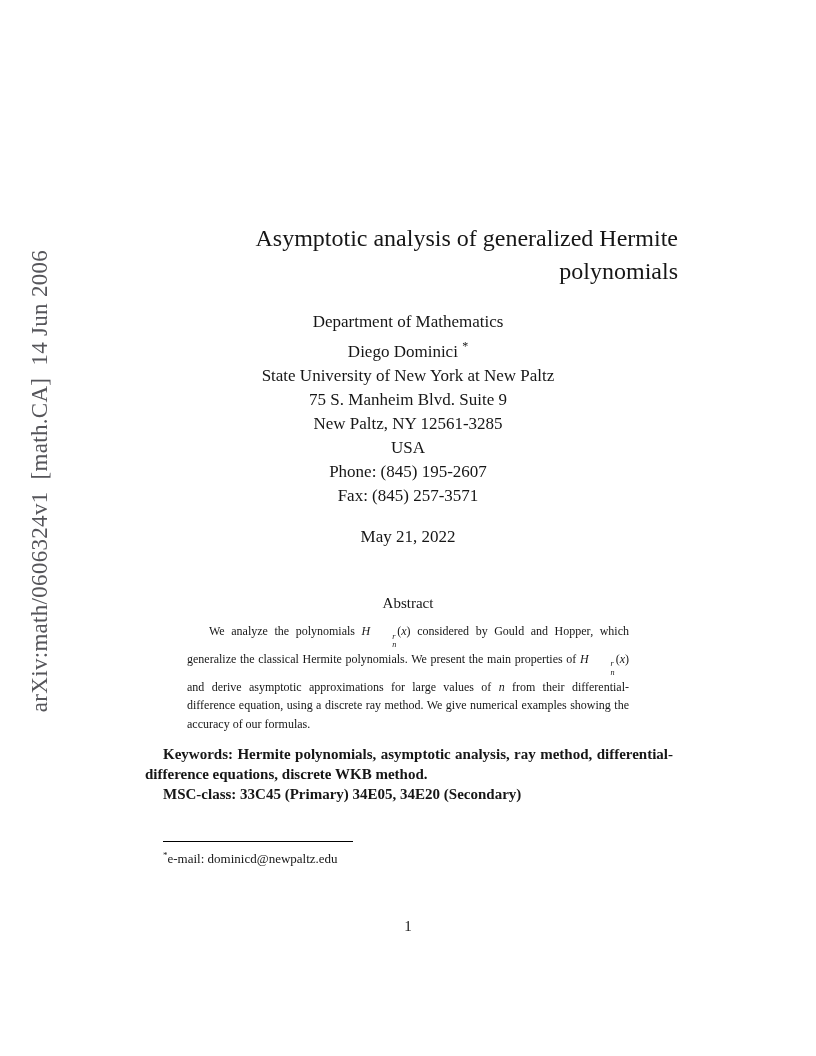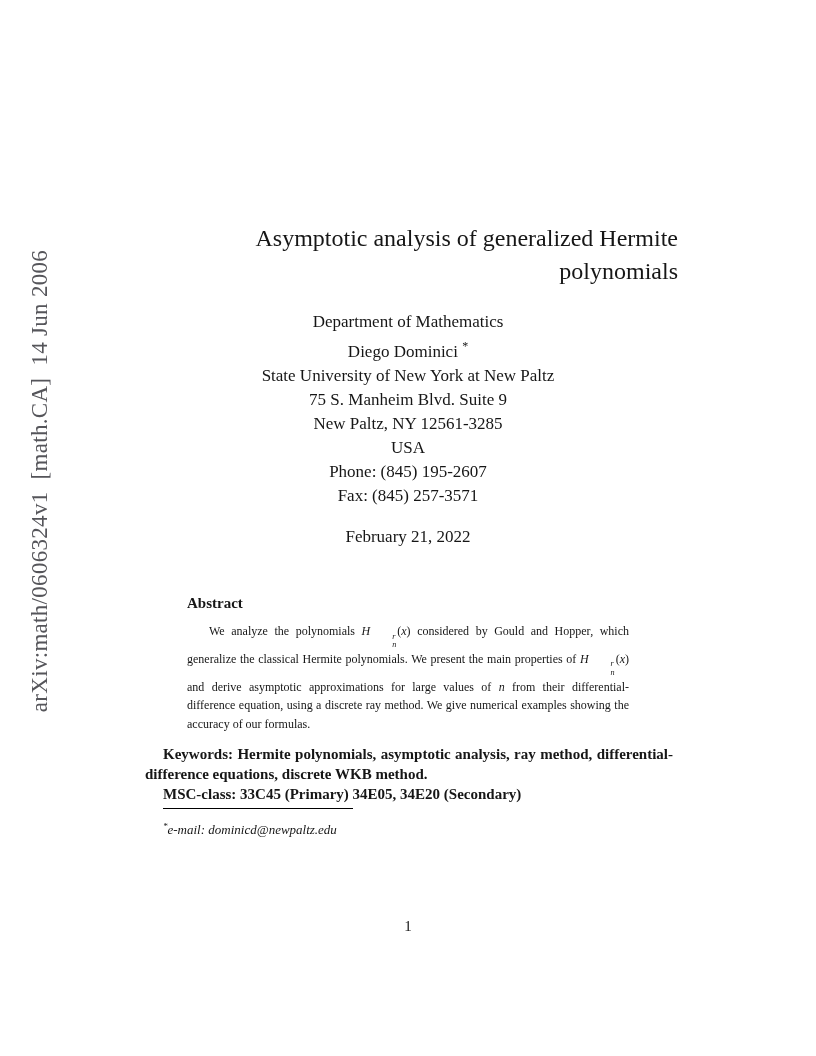--- a/index.html
+++ b/index.html
@@ -37,21 +37,22 @@
     font-size:17px;
     line-height:24px;
   }
   .author-block .thanks { font-size:12px; }
   .date-line { margin-top:17px; }
   .abstract {
     position:absolute;
     top:595px; left:187px; width:442px;
   }
   .abstract-heading {
-    font-weight:bold;
+    text-align:center;
+    font-weight:normal;
     font-size:15px;
     margin:0 0 10px 0;
   }
   .abstract-body {
     margin:0;
     font-size:12px;
     line-height:18.5px;
     text-align:justify;
     text-indent:22px;
   }
@@ -69,24 +70,23 @@
     position:absolute;
     top:744px; left:145px; width:528px;
     font-size:15px;
     line-height:20px;
     text-align:justify;
     font-weight:bold;
   }
   .keywords-block p { margin:0; text-indent:18px; }
   .footnote {
     position:absolute;
-    top:808px; left:145px; width:528px;
+    top:841px; left:145px; width:528px;
     font-size:13px;
-    line-height:25px;
-    font-style:italic;
+    line-height:16px;
   }
   .footnote-rule {
     width:190px;
     height:0;
     border-top:1px solid #000;
     margin:0 0 5px 18px;
   }
   .footnote p { margin:0 0 0 18px; }
   .footnote sup { font-size:9px; }
   .page-number {
@@ -107,21 +107,21 @@
 
   <div class="author-block">
     <div>Department of Mathematics</div>
     <div><span>Diego Dominici </span><sup class="thanks">*</sup></div>
     <div>State University of New York at New Paltz</div>
     <div>75 S. Manheim Blvd. Suite 9</div>
     <div>New Paltz, NY 12561-3285</div>
     <div>USA</div>
     <div>Phone: (845) 195-2607</div>
     <div>Fax: (845) 257-3571</div>
-    <div class="date-line">February 21, 2022</div>
+    <div class="date-line">May 21, 2022</div>
   </div>
 
   <div class="abstract">
     <p class="abstract-heading">Abstract</p>
     <p class="abstract-body"><span>We analyze the polynomials </span><span><span class="math-var">H</span><span class="supsub">
             <span class="math-var">r</span>
             <span class="math-var">n</span>
           </span><span>(</span><span class="math-var">x</span><span>)</span></span><span> considered by Gould and Hopper, which generalize the classical Hermite polynomials. We present the main properties of </span><span><span class="math-var">H</span><span class="supsub">
             <span class="math-var">r</span>
             <span class="math-var">n</span>

